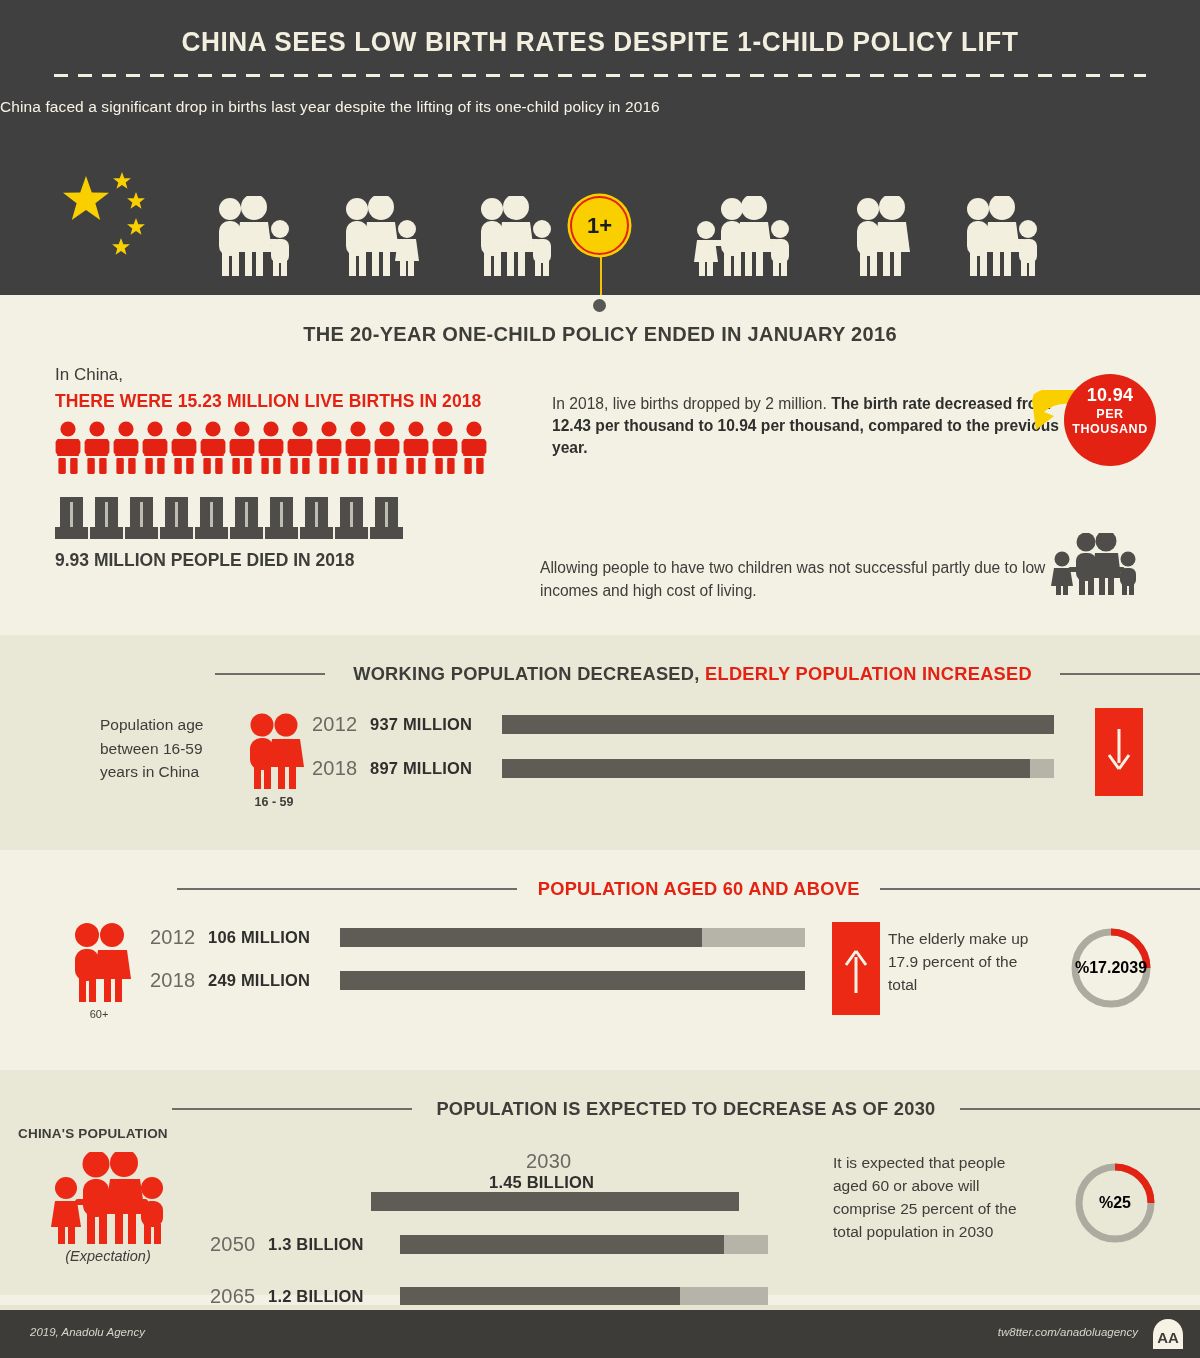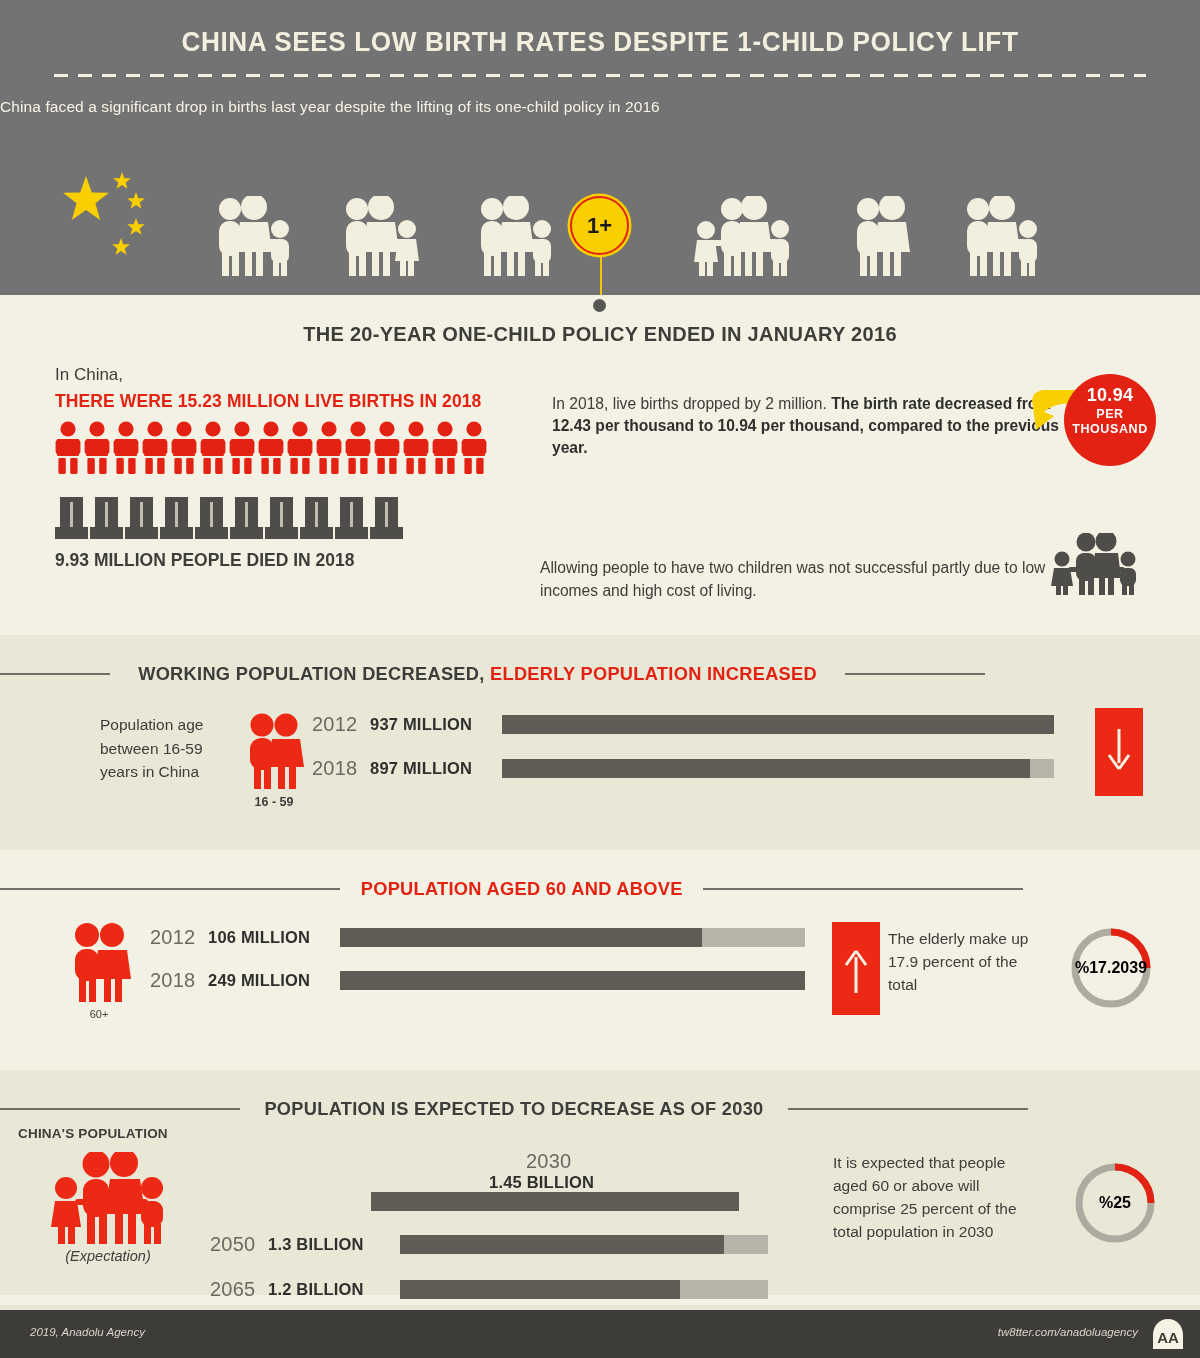--- a/index.html
+++ b/index.html
@@ -6,21 +6,21 @@
   html,body { width:1200px; }
   body {
     font-family:"Liberation Sans", sans-serif;
     background:#f3f1e3;
     width:1200px; height:1358px;
     overflow:hidden;
     position:relative;
   }
   
   .hero {
-    background:#737373;
+    background:#404040;
     height:295px;
     position:relative;
     overflow:hidden;
   }
   .hero-title {
     text-align:center;
     color:#f2efdf;
     font-size:27px;
     font-weight:bold;
     letter-spacing:.6px;
@@ -59,21 +59,21 @@
     color:#1c1c1c; font-weight:bold; font-size:22px;
     font-family:"Liberation Sans Narrow","Liberation Sans",sans-serif;
   }
   .hero-axis { position:absolute; left:52px; top:304px; width:1092px; height:2.5px; background:#5d5d58; }
 
   
   .sec { position:relative; width:1200px; }
   .sec.light { background:#f3f1e3; }
   .sec.dark  { background:#e9e7d6; }
 
-  .sec-head { display:flex; align-items:center; justify-content:flex-start; gap:14px; padding-top:28px; }
+  .sec-head { display:flex; align-items:center; justify-content:flex-end; gap:14px; padding-top:28px; }
   .sec-head .ln { height:2px; background:#6e6e68; flex:0 0 auto; }
   .sec-title {
     font-size:19px; font-weight:bold; color:#3d3d3a;
     letter-spacing:.3px; white-space:nowrap;
     font-family:"Liberation Sans Narrow","Liberation Sans",sans-serif;
     transform:scaleX(.96);
   }
   .red { color:#e32213; }
 
   
@@ -700,21 +700,21 @@
   <div class="s5-iconlbl">(Expectation)</div>
 
   <div class="rowchart" style="left:210px;top:80px;width:690px;">
     <div class="rc-line" style="margin-bottom:22px;flex-direction:column;">
       <div class="rc-year">2030</div>
       <div class="rc-val">1.45 BILLION</div>
       <div class="rc-track" style="width:368px;">
         <div class="rc-fill" style="width:100%;"></div>
       </div>
     </div>
-    <div class="rc-line" style="margin-bottom:22px;">
+    <div class="rc-line" style="margin-bottom:29px;">
       <div class="rc-year">2050</div>
       <div class="rc-val">1.3 BILLION</div>
       <div class="rc-track" style="width:368px;">
         <div class="rc-fill" style="width:88%;"></div>
       </div>
     </div>
     <div class="rc-line">
       <div class="rc-year">2065</div>
       <div class="rc-val">1.2 BILLION</div>
       <div class="rc-track" style="width:368px;">

